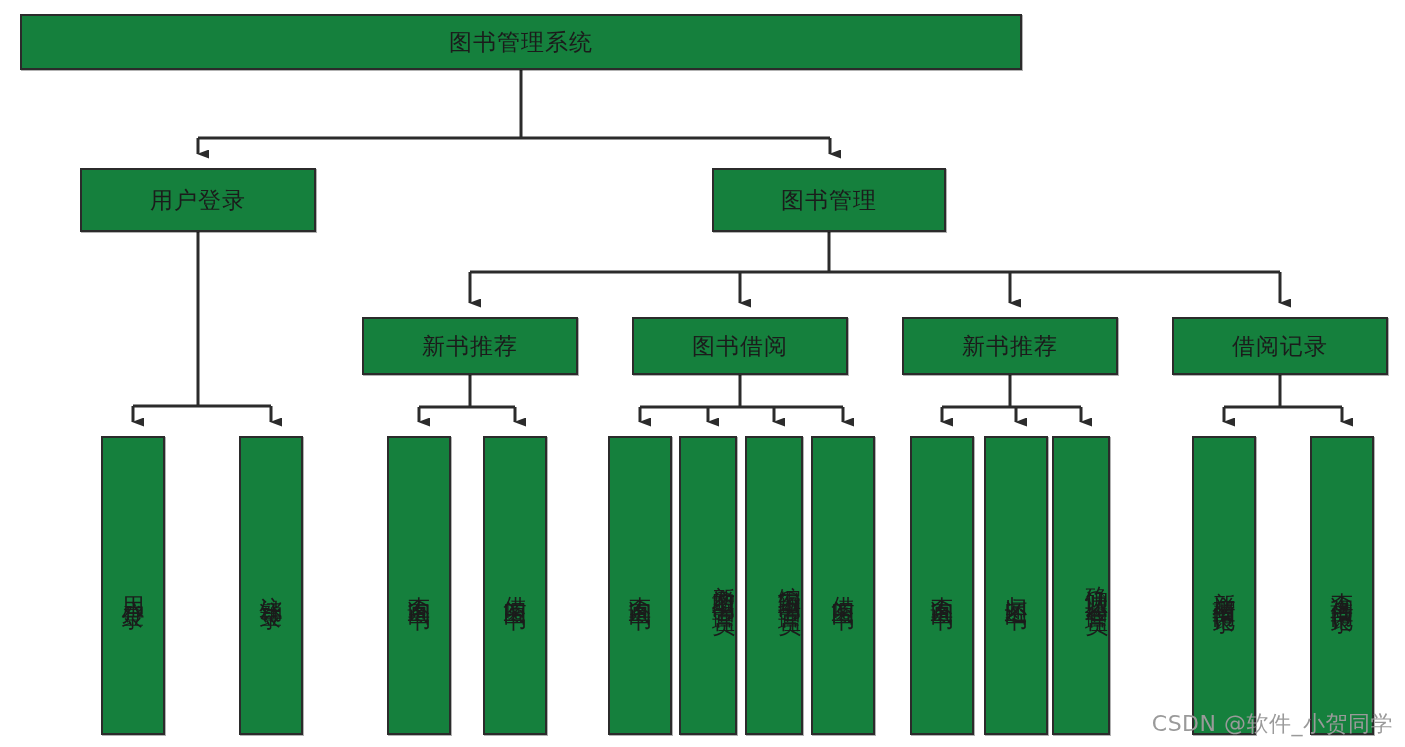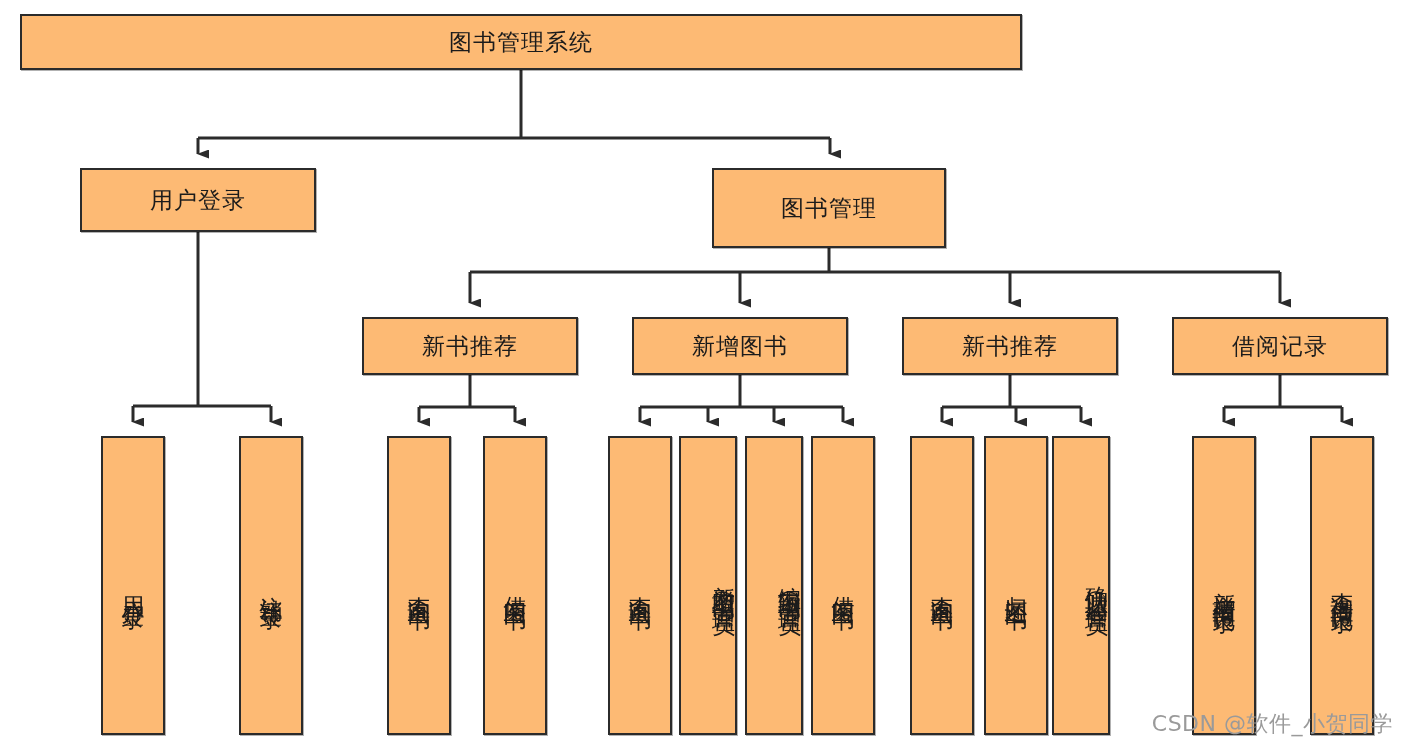--- a/index.html
+++ b/index.html
@@ -22,21 +22,21 @@
   svg#flow-svg {
     position: absolute;
     left: 0;
     top: 0;
     width: 1405px;
     height: 747px;
   }
   .node-box {
     position: absolute;
     box-sizing: border-box;
-    background: #fdba74;
+    background: #15803d;
     border: 2px solid #2b2b2b;
     box-shadow: 1px 1px 0 rgba(0,0,0,0.30);
   }
   .node-label-h {
     position: absolute;
     left: 0; right: 0; top: 0; bottom: 0;
     display: flex;
     align-items: center;
     justify-content: center;
     color: #1b1b1b;
@@ -142,29 +142,29 @@
     </g>
   </svg>
 
   <div class="node-box" id="node-root" style="left: 20px; top: 14px; width: 1002px; height: 56px;">
     <span class="node-label-h">图书管理系统</span>
   </div>
 
   <div class="node-box" id="node-l1-0" style="left: 80px; top: 168px; width: 236px; height: 64px;">
     <span class="node-label-h">用户登录</span>
   </div>
-  <div class="node-box" id="node-l1-1" style="left: 712px; top: 168px; width: 234px; height: 80px;">
+  <div class="node-box" id="node-l1-1" style="left: 712px; top: 168px; width: 234px; height: 64px;">
     <span class="node-label-h">图书管理</span>
   </div>
 
   <div class="node-box" id="node-l2-0" style="left: 362px; top: 317px; width: 216px; height: 58px;">
     <span class="node-label-h">新书推荐</span>
   </div>
   <div class="node-box" id="node-l2-1" style="left: 632px; top: 317px; width: 216px; height: 58px;">
-    <span class="node-label-h">新增图书</span>
+    <span class="node-label-h">图书借阅</span>
   </div>
   <div class="node-box" id="node-l2-2" style="left: 902px; top: 317px; width: 216px; height: 58px;">
     <span class="node-label-h">新书推荐</span>
   </div>
   <div class="node-box" id="node-l2-3" style="left: 1172px; top: 317px; width: 216px; height: 58px;">
     <span class="node-label-h">借阅记录</span>
   </div>
 
   <div class="node-box" id="node-leaf-0" style="left: 101px; top: 436px; width: 64px; height: 299px;">
     <span class="node-label-v">用户登录</span>

